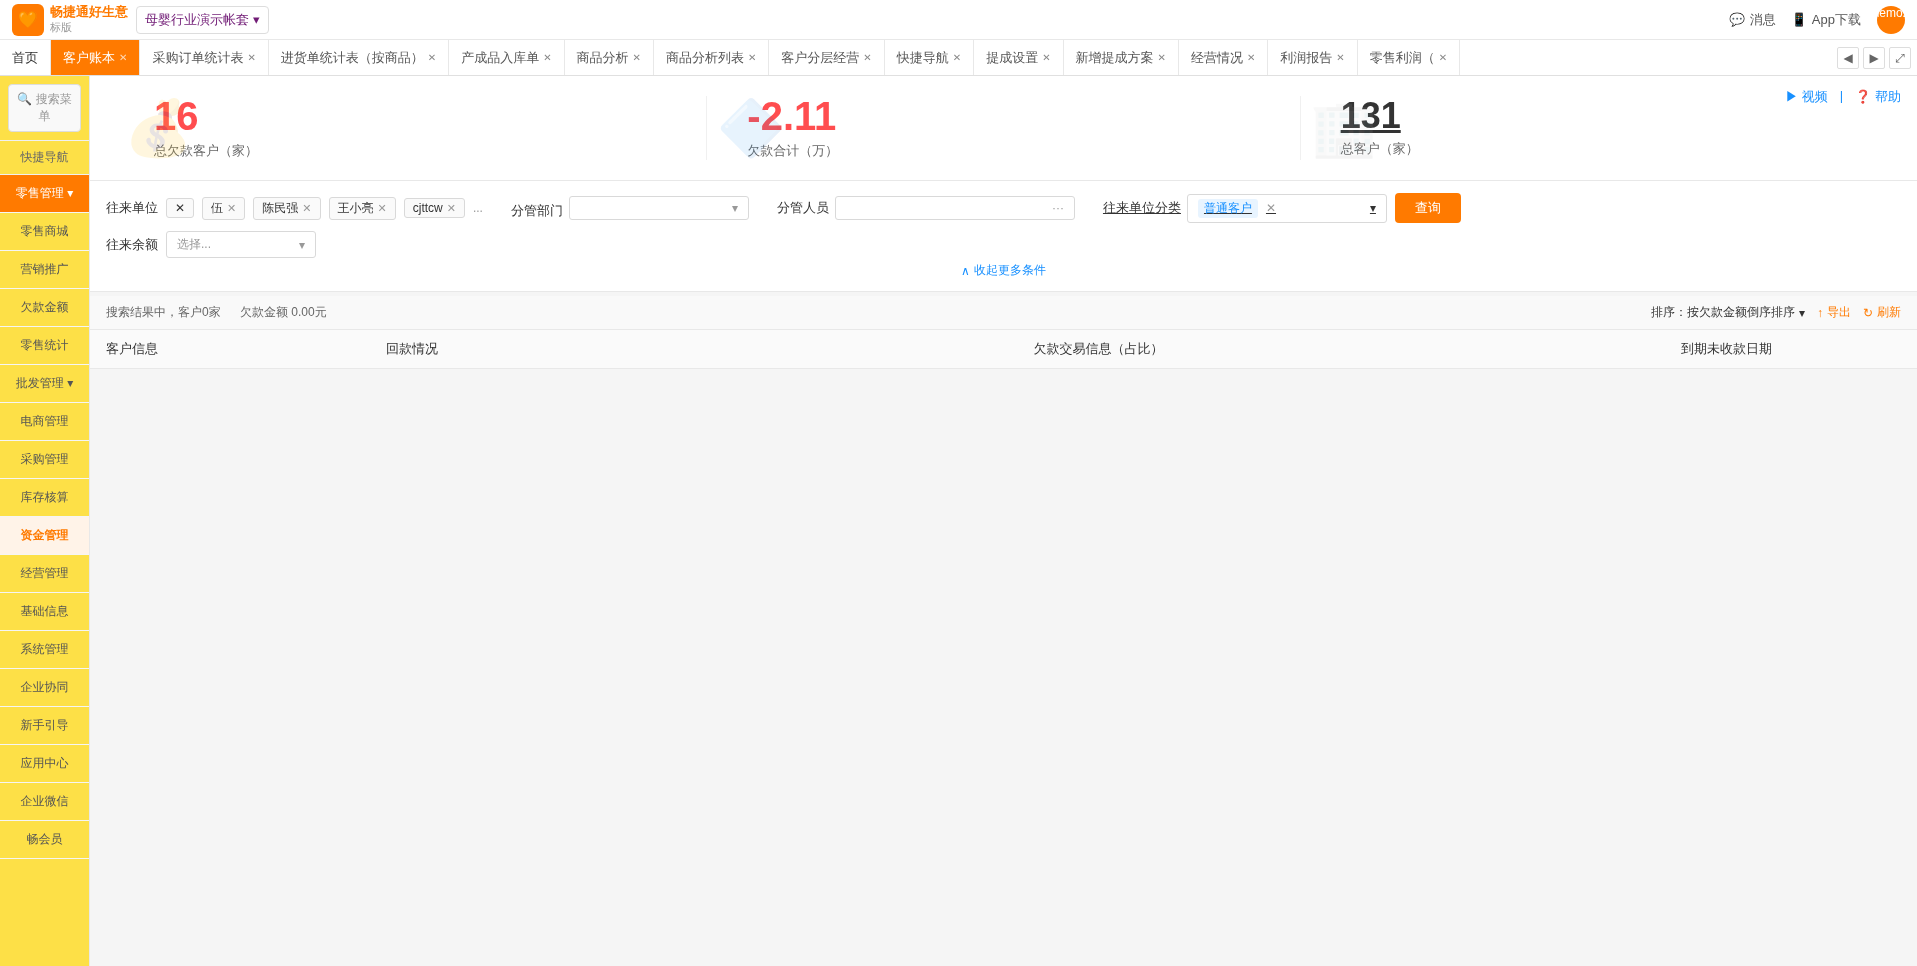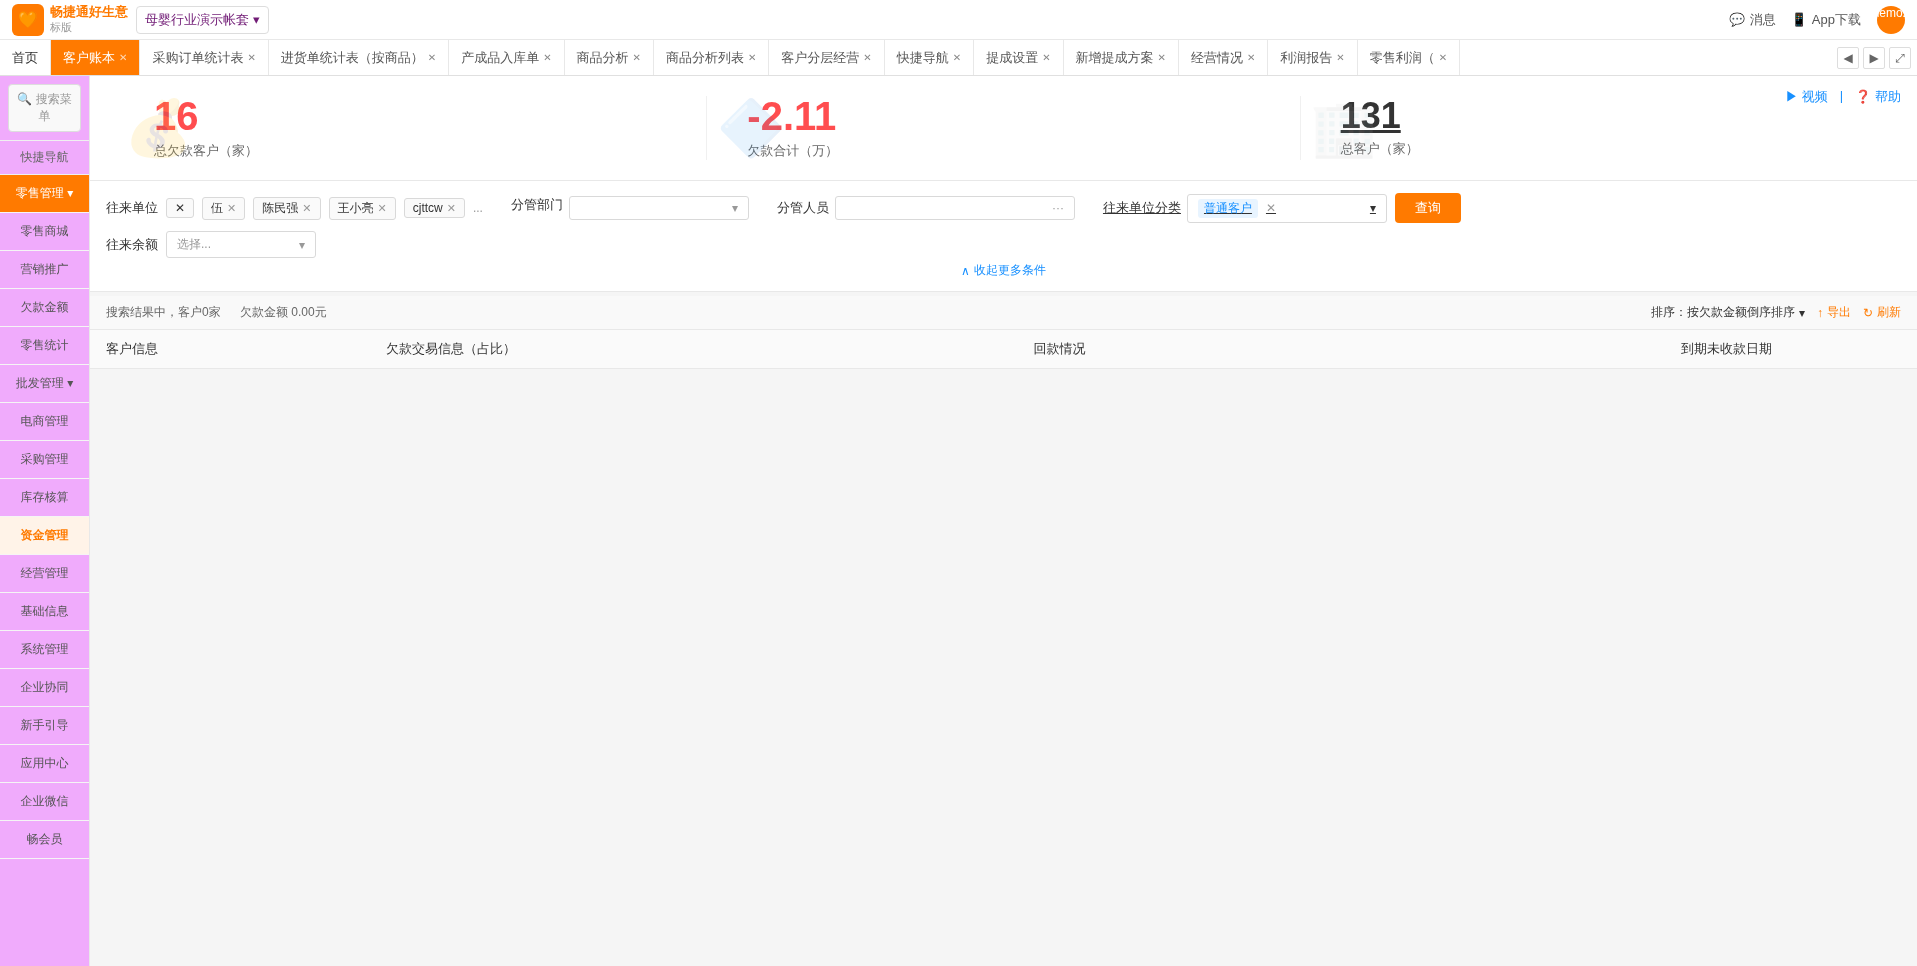--- a/index.html
+++ b/index.html
@@ -51,21 +51,21 @@
     .nav-tab .close-x { font-size: 10px; cursor: pointer; opacity: 0.7; }
     .nav-tabs-end { display: flex; align-items: center; margin-left: auto; gap: 4px; padding: 0 6px; }
     .nav-arrow { width: 22px; height: 22px; border: 1px solid #ddd; border-radius: 2px; display: flex; align-items: center; justify-content: center; cursor: pointer; font-size: 12px; color: #666; }
 
     
     .main-layout { display: flex; height: calc(100vh - 76px); }
 
     
     .sidebar {
       width: 90px;
-      background: #f0abfc;
+      background: #fde047;
       border-right: 1px solid #e8e8e8;
       overflow-y: auto;
       flex-shrink: 0;
     }
     .sidebar-search {
       padding: 8px;
       border-bottom: 1px solid #f0f0f0;
     }
     .sidebar-search-btn {
       width: 100%;
@@ -436,21 +436,21 @@
         <div class="filter-tag">
           <span>王小亮</span>
           <span class="x">✕</span>
         </div>
         <div class="filter-tag">
           <span>cjttcw</span>
           <span class="x">✕</span>
         </div>
         <span class="filter-more">...</span>
 
-        <div style="margin-left:20px; display:flex; align-items:flex-start; gap:6px;">
+        <div style="margin-left:20px; display:flex; align-items:flex-end; gap:6px;">
           <span class="filter-label">分管部门</span>
           <div class="filter-select">
             <span></span>
             <span style="margin-left:auto;">▾</span>
           </div>
         </div>
 
         <div style="margin-left:20px; display:flex; align-items:center; gap:6px;">
           <span class="filter-label">分管人员</span>
           <div class="filter-select filter-select-wide">
@@ -502,20 +502,20 @@
         <div class="refresh-btn">
           <span>↻</span>
           <span>刷新</span>
         </div>
       </div>
     </div>
 
     <div class="data-table">
       <div class="table-header">
         <div class="table-header-cell">客户信息</div>
+        <div class="table-header-cell">回款情况</div>
         <div class="table-header-cell">欠款交易信息（占比）</div>
-        <div class="table-header-cell">回款情况</div>
         <div class="table-header-cell">到期未收款日期</div>
       </div>
 
     </div>
   </div>
 </div>
 
 </body></html>

